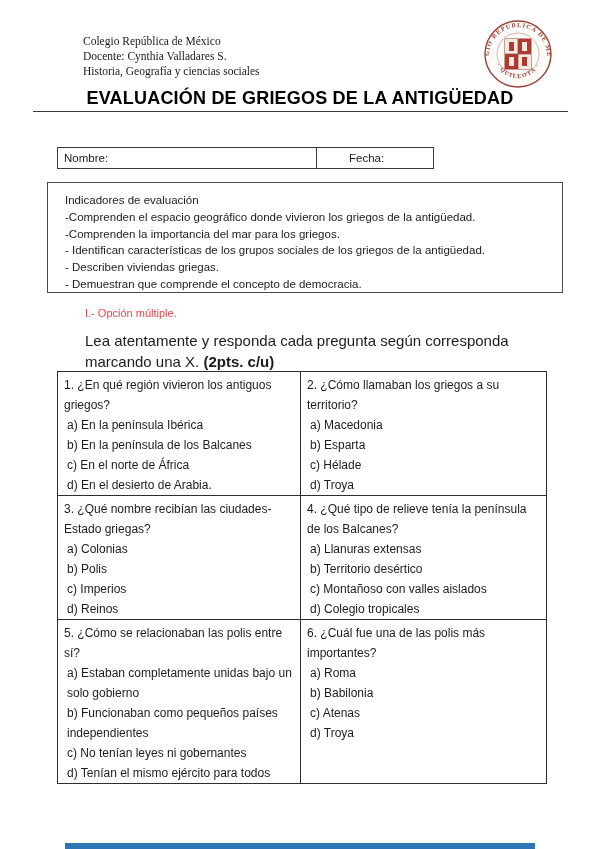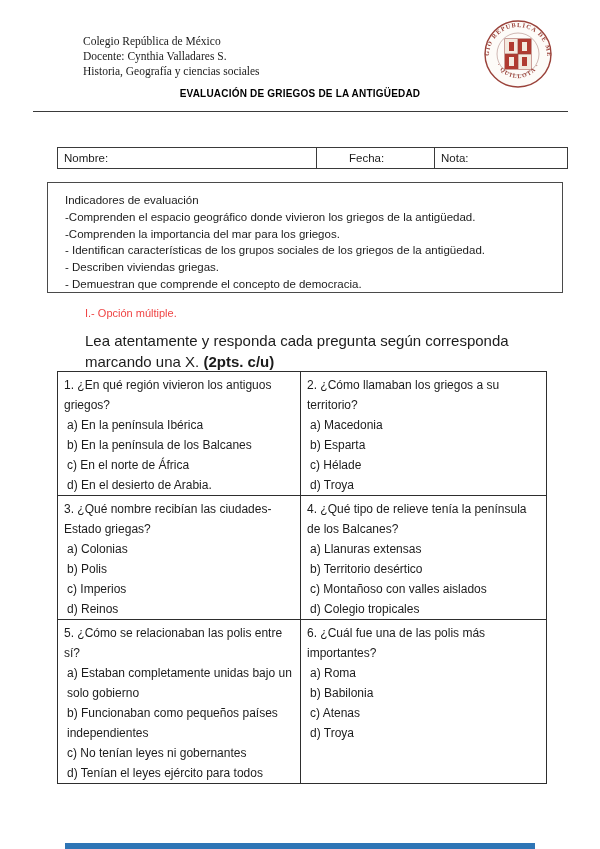--- a/index.html
+++ b/index.html
@@ -9,21 +9,21 @@
     -webkit-font-smoothing:antialiased;overflow:hidden;
   }
   .header-text{
     position:absolute;top:34px;left:83px;
     font-family:"Liberation Serif", serif;
     font-size:11.5px;line-height:15px;color:#1a1a1a;
   }
   .seal{position:absolute;top:14px;left:478px;width:80px;height:80px;}
   .doc-title{
     position:absolute;top:88px;left:0;width:600px;text-align:center;
-    font-size:10px;font-weight:bold;letter-spacing:0.2px;color:#000;
+    font-size:18px;font-weight:bold;letter-spacing:0.2px;color:#000;
   }
   .top-rule{position:absolute;top:111px;left:33px;width:535px;height:0;border-top:1.2px solid #3a3a3a;}
   .info-table{
     position:absolute;top:113px;left:57px;width:511px;height:56px;
     display:flex;
     align-items:flex-end;
   }
   .info-cell{
     border:1px solid #3a3a3a;border-right:none;
     box-sizing:border-box;padding:4px 6px;font-size:11.5px;
@@ -108,23 +108,20 @@
 <div class="doc-title">EVALUACIÓN DE GRIEGOS DE LA ANTIGÜEDAD</div>
 
 <div class="top-rule"></div>
 <div class="info-table">
   <div class="info-cell c1">
     <span>Nombre:</span>
   </div>
   <div class="info-cell c2">
     <span>Fecha:</span>
   </div>
-  <div class="info-cell c3">
-    <span>Nota:</span>
-  </div>
 </div>
 
 <div class="indicators">
   <div>Indicadores de evaluación</div>
   <div>-Comprenden el espacio geográfico donde vivieron los griegos de la antigüedad.</div>
   <div>-Comprenden la importancia del mar para los griegos.</div>
   <div>- Identifican características de los grupos sociales de los griegos de la antigüedad.</div>
   <div>- Describen viviendas griegas.</div>
   <div>- Demuestran que comprende el concepto de democracia.</div>
 </div>
@@ -169,21 +166,21 @@
       <div class="q-opt">c) Montañoso con valles aislados</div>
       <div class="q-opt">d) Colegio tropicales</div>
     </td>
   </tr>
   <tr class="r3">
     <td>
       <div>5. ¿Cómo se relacionaban las polis entre sí?</div>
       <div class="q-opt">a) Estaban completamente unidas bajo un solo gobierno</div>
       <div class="q-opt">b) Funcionaban como pequeños países independientes</div>
       <div class="q-opt">c) No tenían leyes ni gobernantes</div>
-      <div class="q-opt">d) Tenían el leyes ejército para todos</div>
+      <div class="q-opt">d) Tenían el mismo ejército para todos</div>
     </td>
     <td>
       <div>6. ¿Cuál fue una de las polis más importantes?</div>
       <div class="q-opt">a) Roma</div>
       <div class="q-opt">b) Babilonia</div>
       <div class="q-opt">c) Atenas</div>
       <div class="q-opt">d) Troya</div>
     </td>
   </tr>
 </tbody>

